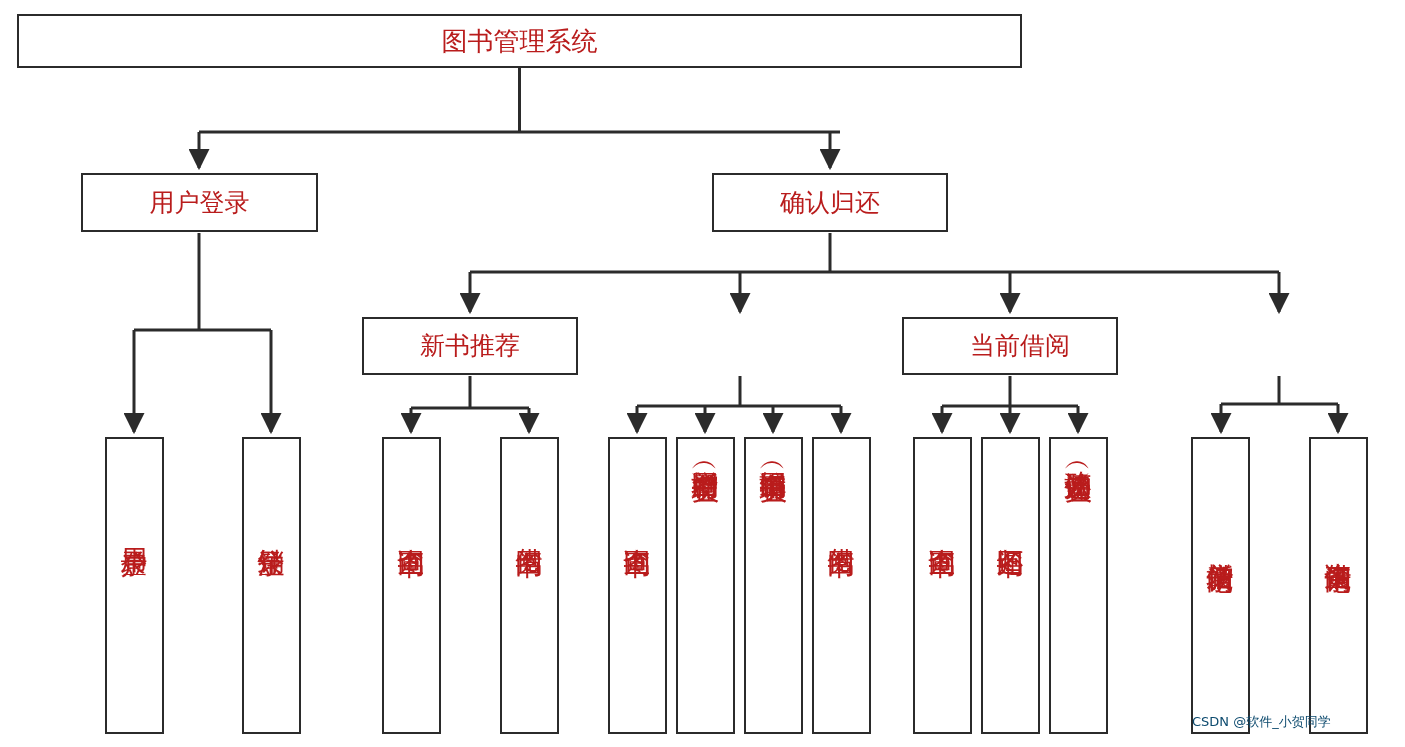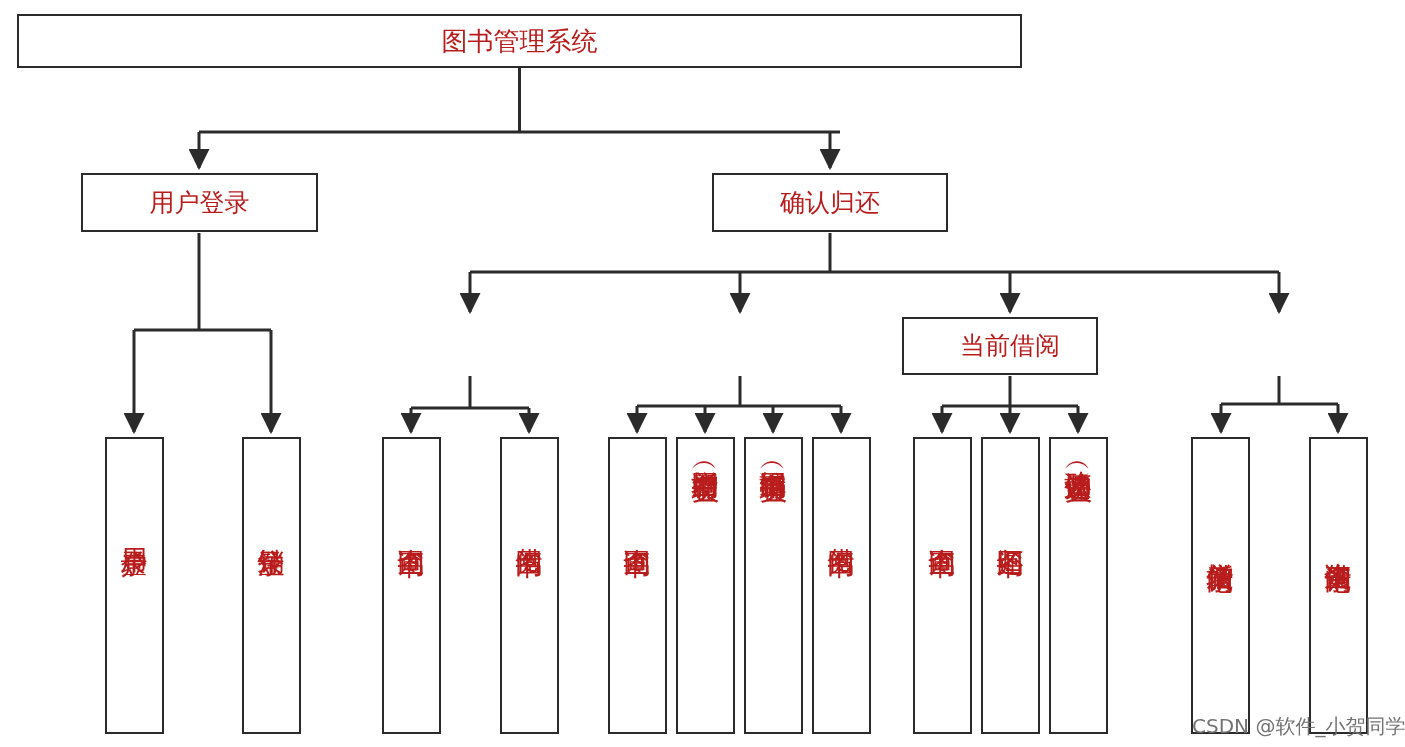--- a/index.html
+++ b/index.html
@@ -60,22 +60,22 @@
     white-space: nowrap;
   }
   .node.vertical.mid .node-label {
     margin-top: 78px;
   }
   .node.vertical.low .node-label {
     margin-top: 92px;
   }
   .watermark {
     position: absolute;
-    color: #737373;
-    font-size: 20px;
+    color: #0c4a6e;
+    font-size: 13px;
     white-space: nowrap;
     user-select: none;
   }
 </style>
 </head>
 <body>
 
 <div id="diagram-root">
 
   <svg id="diagram-svg" viewBox="0 0 1405 747" xmlns="http://www.w3.org/2000/svg">
@@ -135,23 +135,26 @@
   </div>
 
   <div class="node horizontal" style="left:81px; top:173px; width:237px; height:59px;">
     <span class="node-label">用户登录</span>
   </div>
 
   <div class="node horizontal" style="left:712px; top:173px; width:236px; height:59px;">
     <span class="node-label">确认归还</span>
   </div>
 
-
-
-  <div class="node horizontal" style="left:902px; top:317px; width:196px; height:58px;padding-left:20px;">
+  <div class="node horizontal" style="left:362px; top:317px; width:216px; height:58px;">
+    <span class="node-label">新书推荐</span>
+  </div>
+
+
+  <div class="node horizontal" style="left:902px; top:317px; width:216px; height:58px;padding-left:20px;">
     <span class="node-label">当前借阅</span>
   </div>
 
 
   <div class="node vertical mid" style="left:105px; top:437px; width:59px; height:297px;">
     <span class="node-label">用户登录</span>
   </div>
 
   <div class="node vertical mid" style="left:242px; top:437px; width:59px; height:297px;">
     <span class="node-label">注销登录</span>

